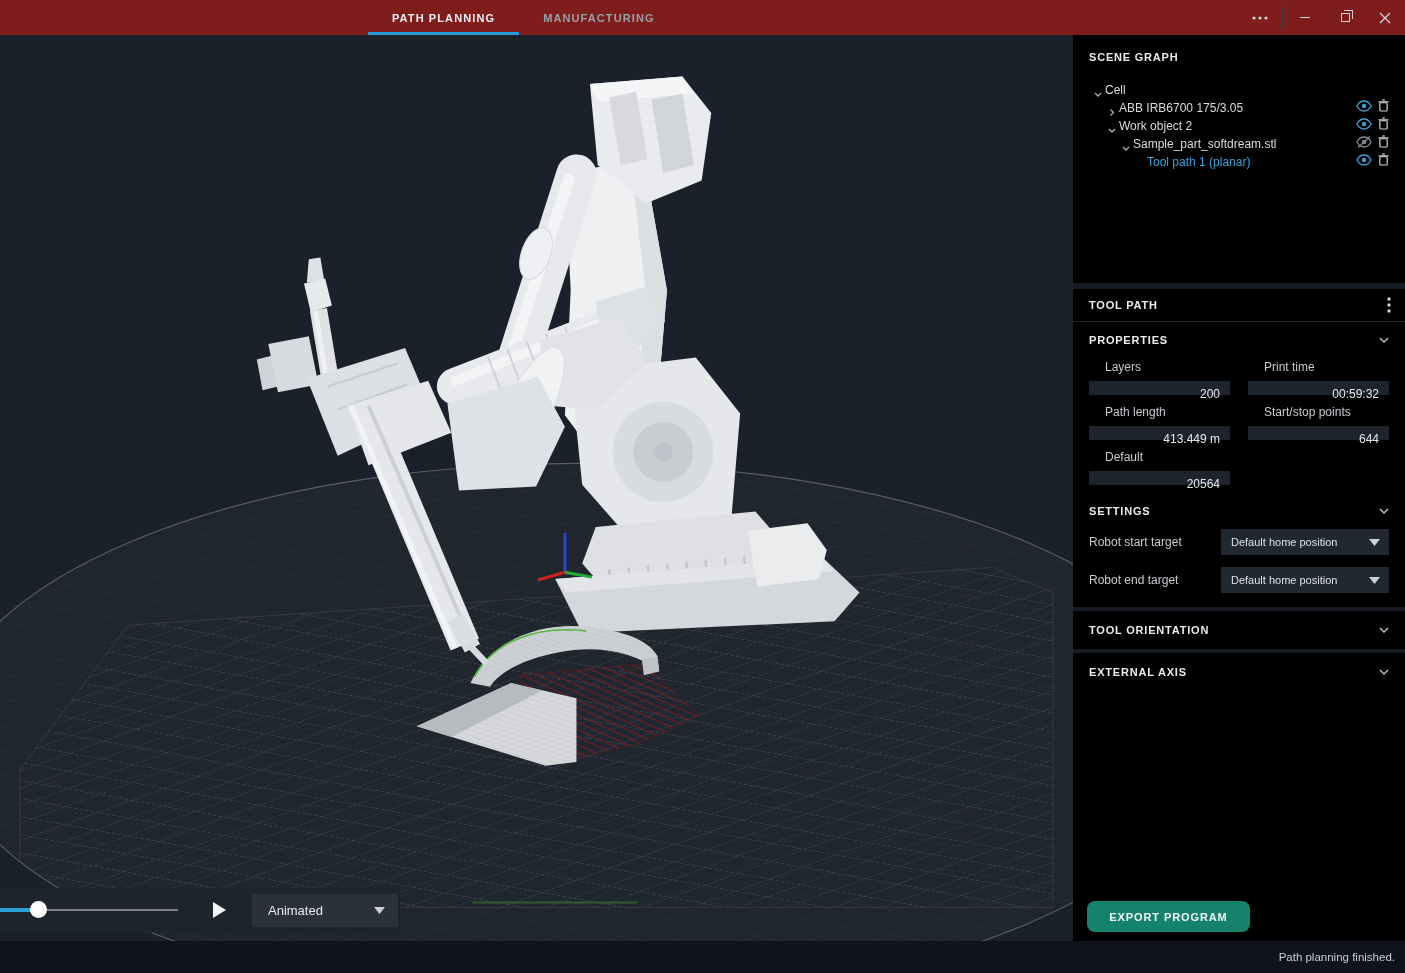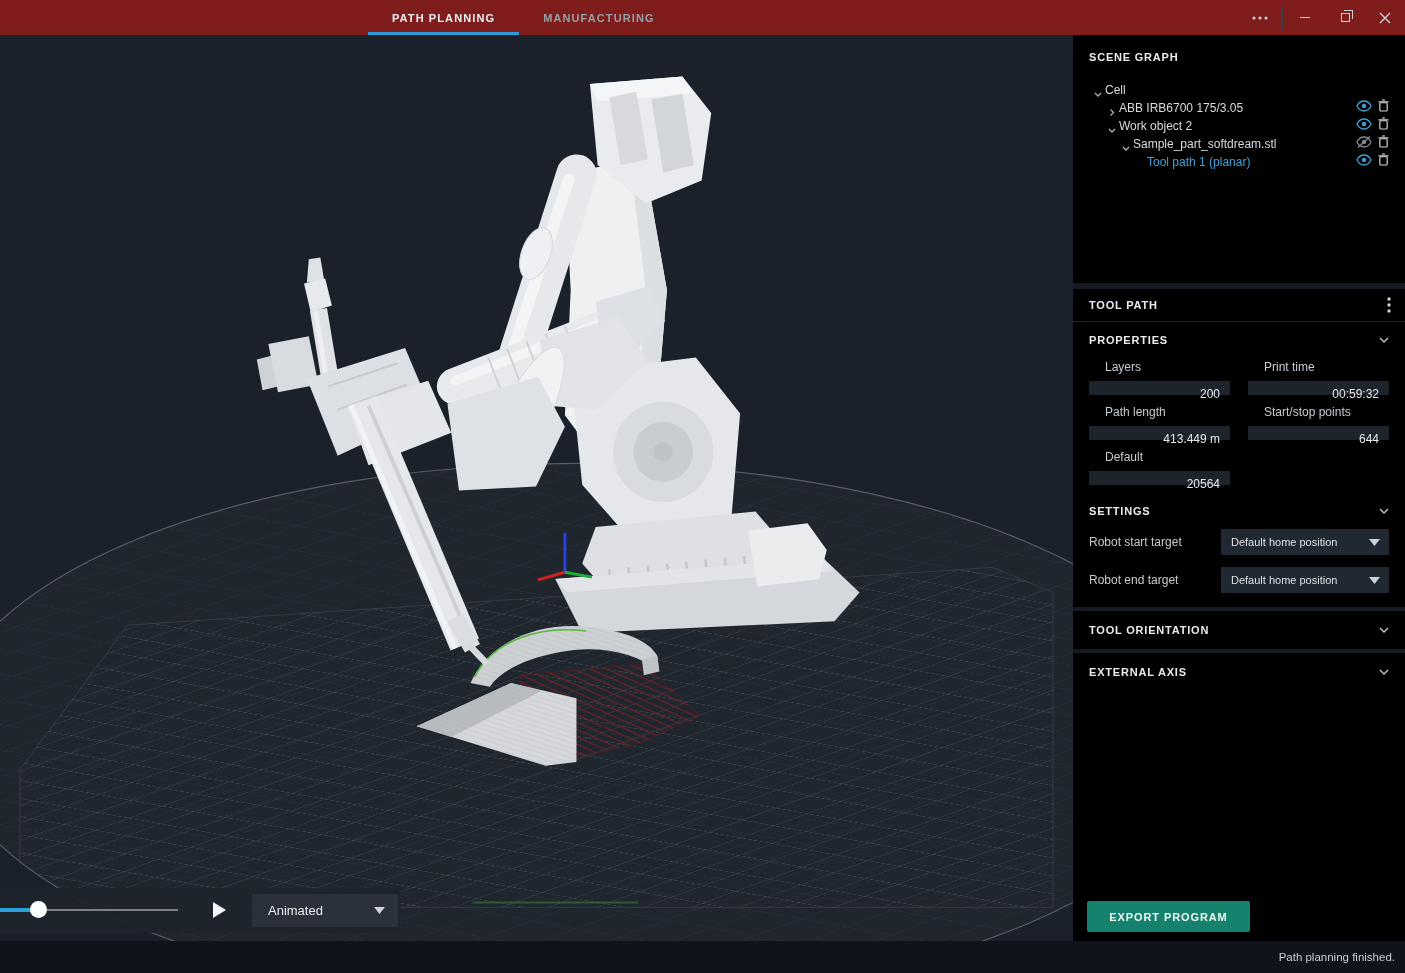--- a/index.html
+++ b/index.html
@@ -69,21 +69,21 @@
   .set-row { display:flex; align-items:center; justify-content:space-between; margin-top:12px; }
   .set-row .slabel { font-size:12px; color:#c6cbd0; }
   .dd { width:168px; height:26px; background:#202832; display:flex; align-items:center; cursor:pointer; }
   .dd .dlabel { flex:1; font-size:11px; color:#dde1e5; padding-left:10px; white-space:nowrap; }
   .dd .caret { margin-right:9px; }
 
   .collapsed-sec { height:38px; padding:0 16px; display:flex; align-items:center;
                    justify-content:space-between; flex:0 0 auto; }
   #panel-filler { flex:1 1 auto; }
   #export-btn { margin:0 0 9px 14px; width:163px; height:31px; background:#15826d; border:none;
-                border-radius:2px; color:#f2f5f4; font-size:11px; font-weight:bold; letter-spacing:0.9px;
+                border-radius:8px; color:#f2f5f4; font-size:11px; font-weight:bold; letter-spacing:0.9px;
                 cursor:pointer; font-family:"Liberation Sans", sans-serif; }
 
   
   #statusbar { position:absolute; left:0; top:941px; width:1405px; height:32px; background:#0f141a;
                display:flex; align-items:center; justify-content:flex-end; }
   #status-text { font-size:11.5px; color:#c9ced4; padding-right:10px; }
 </style>
 </head>
 <body>
 

